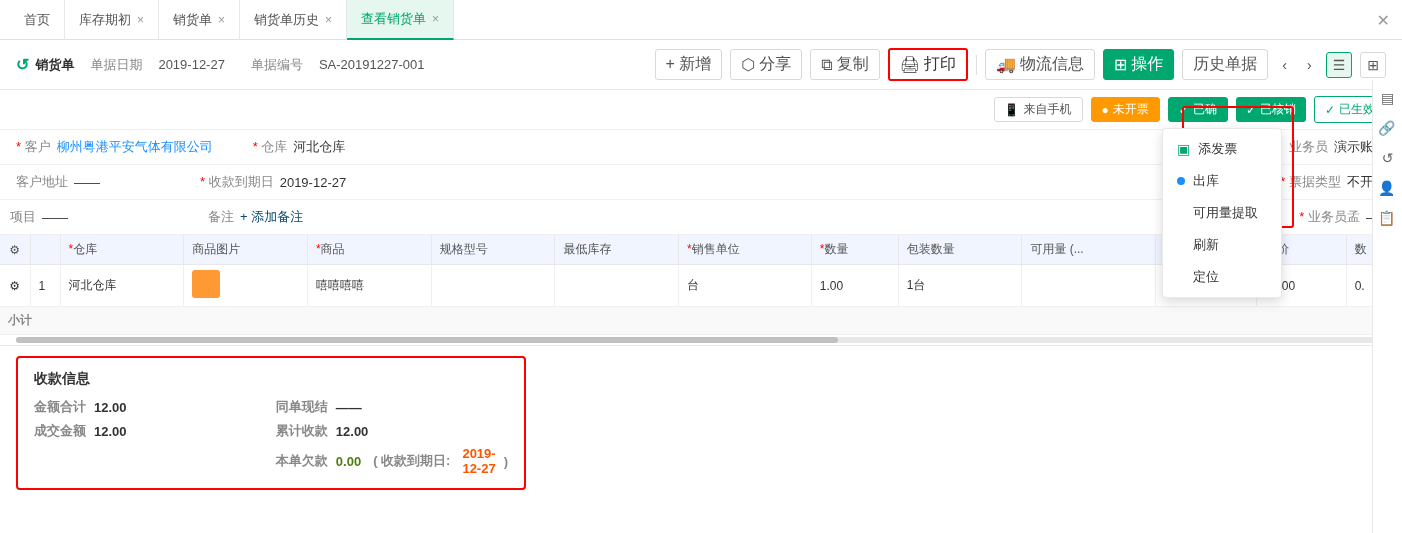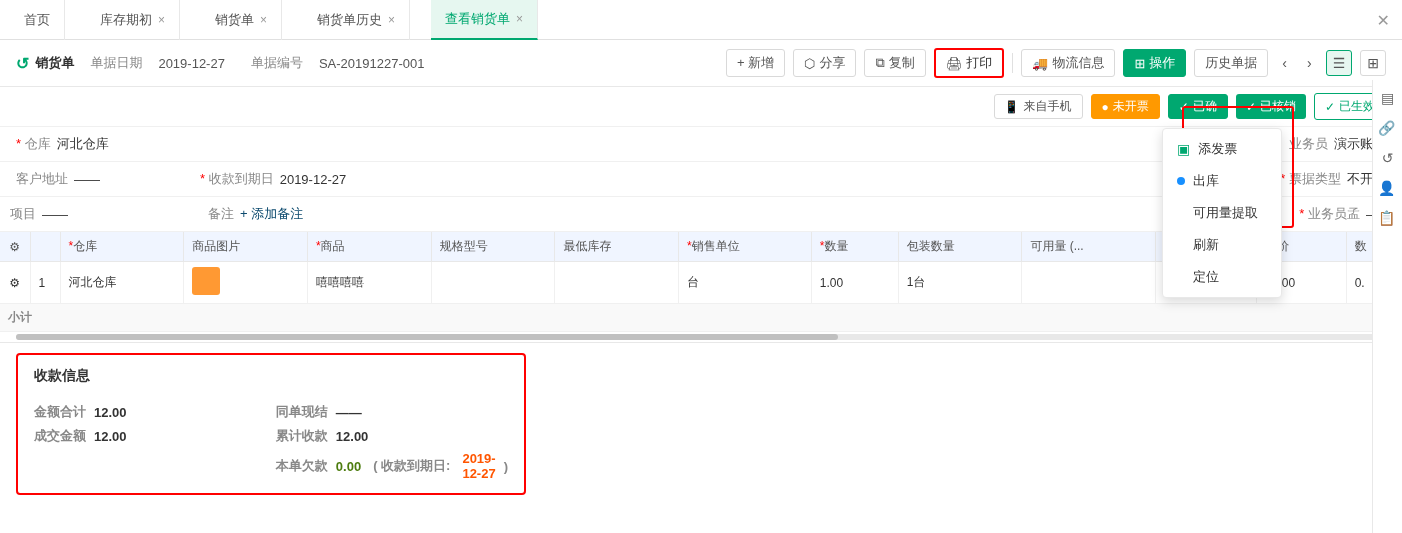--- a/index.html
+++ b/index.html
@@ -1,21 +1,21 @@
 <!DOCTYPE html>
 <html><head>
   <meta charset="utf-8">
   <style>
     * { box-sizing: border-box; margin: 0; padding: 0; }
     body { font-family: "Microsoft YaHei", "PingFang SC", sans-serif; font-size: 13px; background: #f5f5f5; color: #333; overflow: hidden; }
 
     
     .tab-bar {
       display: flex; align-items: center; background: #fff; border-bottom: 1px solid #e0e0e0;
-      padding: 8px 10px; height: 40px; position: relative; gap: 21px;
+      padding: 8px 10px; height: 40px; position: relative;
     }
     .tab-item {
       display: flex; align-items: center; padding: 0 14px; height: 40px;
       cursor: pointer; font-size: 13px; color: #555; border-right: 1px solid #e8e8e8;
       white-space: nowrap; position: relative;
     }
     .tab-item.active {
       background: #e6f7f0; color: #00a870; font-weight: 500;
       border-bottom: 2px solid #00a870;
     }
@@ -45,21 +45,21 @@
     }
     .doc-title-icon { color: #00a870; font-size: 16px; }
     .doc-meta { display: flex; align-items: center; gap: 16px; color: #555; font-size: 13px; }
 
     .doc-actions {
       display: flex; align-items: center; gap: 8px;
     }
     .btn-action {
       display: flex; align-items: center; gap: 4px; padding: 4px 10px;
       border: 1px solid #d9d9d9; border-radius: 3px; background: #fff;
-      cursor: pointer; font-size: 13px; color: #555; white-space: nowrap;
+      cursor: pointer; font-size: 16px; color: #555; white-space: nowrap;
     }
     .btn-action.active-tab {
       background: #00a870; color: #fff; border-color: #00a870;
     }
     .btn-print {
       background: #fff; border: 2px solid #f00; color: #333;
     }
     .btn-status-green {
       background: #00a870; color: #fff; border: none; border-radius: 3px;
       padding: 4px 10px; font-size: 12px; cursor: pointer;
@@ -118,21 +118,21 @@
     .img-placeholder {
       width: 28px; height: 28px; background: #ff9933;
       border-radius: 3px; display: inline-block;
     }
 
     
     .payment-section {
       margin: 10px 16px; border: 2px solid #f00; border-radius: 4px;
       padding: 12px 16px; max-width: 510px;
     }
-    .payment-title { font-weight: 600; font-size: 14px; margin-bottom: 18px; }
+    .payment-title { font-weight: 600; font-size: 14px; margin-bottom: 10px; }
     .payment-grid { display: grid; grid-template-columns: 1fr 1fr; gap: 3px 20px; font-weight: bold; }
     .payment-row { display: flex; align-items: center; gap: 8px; }
     .payment-label { color: #888; white-space: nowrap; }
     .payment-value { color: #333; }
     .payment-value.red { color: #4d7c0f; }
     .payment-value.orange { color: #f50; }
 
     
     .right-toolbar {
       position: absolute; right: 0; top: 40px; width: 30px;
@@ -261,20 +261,24 @@
         <span>已核销</span>
       </button>
       <button class="btn-status-outline" style="display:flex; align-items:center; gap:4px;">
         <span>✓</span>
         <span>已生效</span>
       </button>
     </div>
 
     <div style="padding:8px 16px; border-bottom:1px solid #f0f0f0;">
       <div style="display:flex; gap:40px; align-items:center;">
+        <div class="form-row">
+          <span class="form-label required">客户</span>
+          <span class="form-link">柳州粤港平安气体有限公司</span>
+        </div>
         <div class="form-row">
           <span class="form-label required">仓库</span>
           <span class="form-value">河北仓库</span>
         </div>
         <div class="form-row" style="margin-left:auto;">
           <span class="form-label">业务员</span>
           <span class="form-value">演示账号</span>
         </div>
       </div>
     </div>

